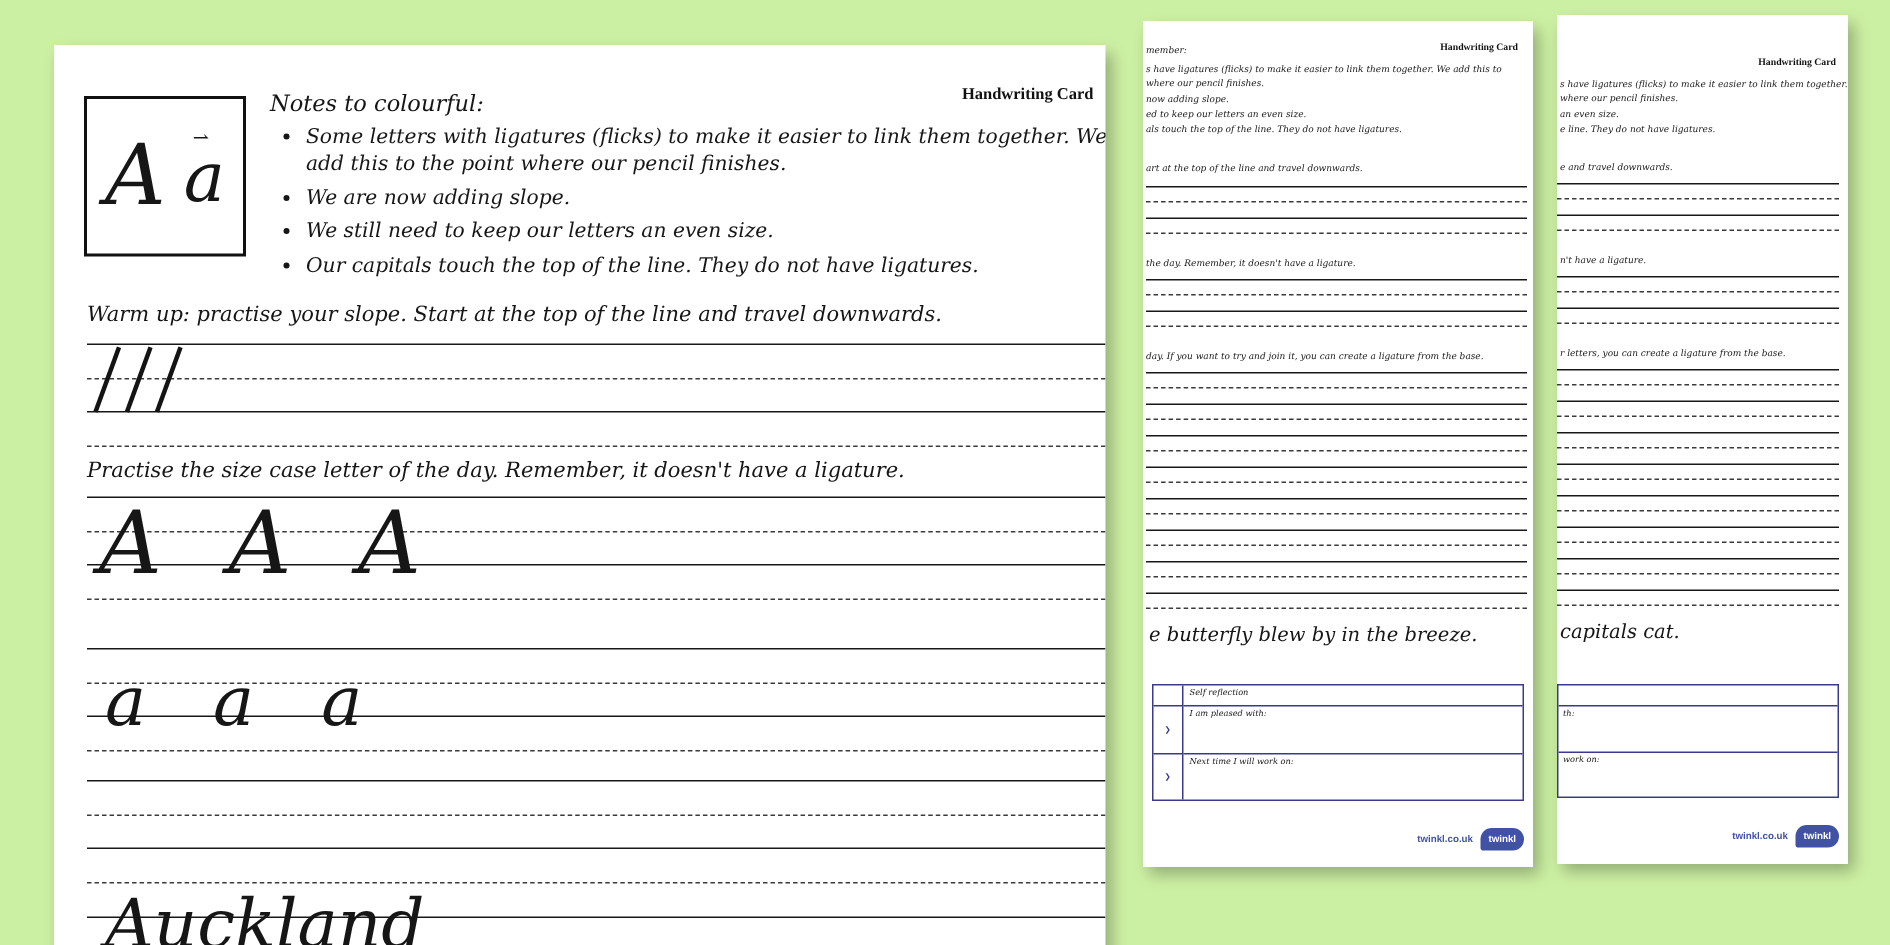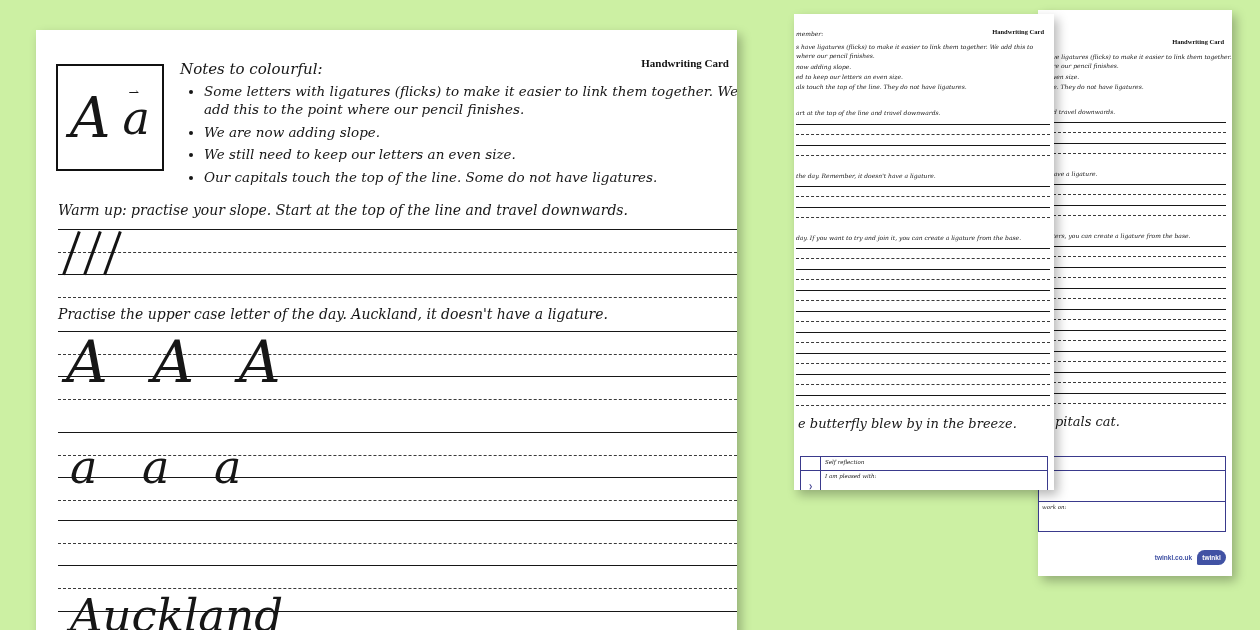--- a/index.html
+++ b/index.html
@@ -8,21 +8,21 @@
     position: relative; width: 1260px; height: 630px;
     background: #ccf0a3; overflow: hidden;
     font-family: "Liberation Sans", sans-serif;
   }
   .page {
     position: absolute; background: #ffffff;
     box-shadow: 4px 5px 10px rgba(0,0,0,0.28);
     overflow: hidden;
   }
   .page1 { left: 36px; top: 30px; width: 701px; height: 620px; }
-  .page2 { left: 762px; top: 14px; width: 260px; height: 476px; margin-left: 32px; }
+  .page2 { left: 762px; top: 14px; width: 260px; height: 564px; }
   .page3 { left: 1038px; top: 10px; width: 194px; height: 566px; z-index: 0; }
   .page2 { z-index: 1; }
   .page1 { z-index: 2; }
 
   .abs { position: absolute; font-family: Liberation Serif, serif; }
   .hw { font-family: "DejaVu Serif", serif; font-style: italic; color: #161616; }
 
   .card-title { font-weight: bold; color: #111; }
   .page1 .card-title { font-size: 11px; }
   .page2 .card-title, .page3 .card-title { font-size: 6.5px; }
@@ -246,38 +246,38 @@
         <span class="letter-lower">a</span>
       </span>
     </div>
 
     <div class="abs hw notes-title" style="left:144px; top:30px;">Notes to colourful:</div>
 
     <ul class="abs hw notes-list" style="left:152px; top:53px; width:552px;">
       <li>Some letters with ligatures (flicks) to make it easier to link them together. We add this to the point where our pencil finishes.</li>
       <li>We are now adding slope.</li>
       <li>We still need to keep our letters an even size.</li>
-      <li>Our capitals touch the top of the line. Some do not have ligatures.</li>
+      <li>Our capitals touch the top of the line. They do not have ligatures.</li>
     </ul>
 
     <div class="abs hw prompt" style="left:22px; top:172px;">Warm up: practise your slope. Start at the top of the line and travel downwards.</div>
 
     <div class="lg lg-lg" style="left:22px; top:199px; width:679px;">
       <div class="ln"></div>
         <div class="ln d"></div>
         <div class="ln"></div>
         <div class="ln d"></div>
     </div>
     <div class="strokes" style="left:34px; top:200px;">
       <div class="stroke"></div>
       <div class="stroke"></div>
       <div class="stroke"></div>
     </div>
 
-    <div class="abs hw prompt" style="left:22px; top:276px;">Practise the upper case letter of the day. Auckland, it doesn't have a ligature.</div>
+    <div class="abs hw prompt" style="left:22px; top:276px;">Practise the size case letter of the day. Remember, it doesn't have a ligature.</div>
 
     <div class="lg lg-lg" style="left:22px; top:301px; width:679px;">
       <div class="ln"></div>
         <div class="ln d"></div>
         <div class="ln"></div>
         <div class="ln d"></div>
     </div>
     <div class="abs hw caps-ex" style="left:30px; top:303px;">A A A</div>
 
 

